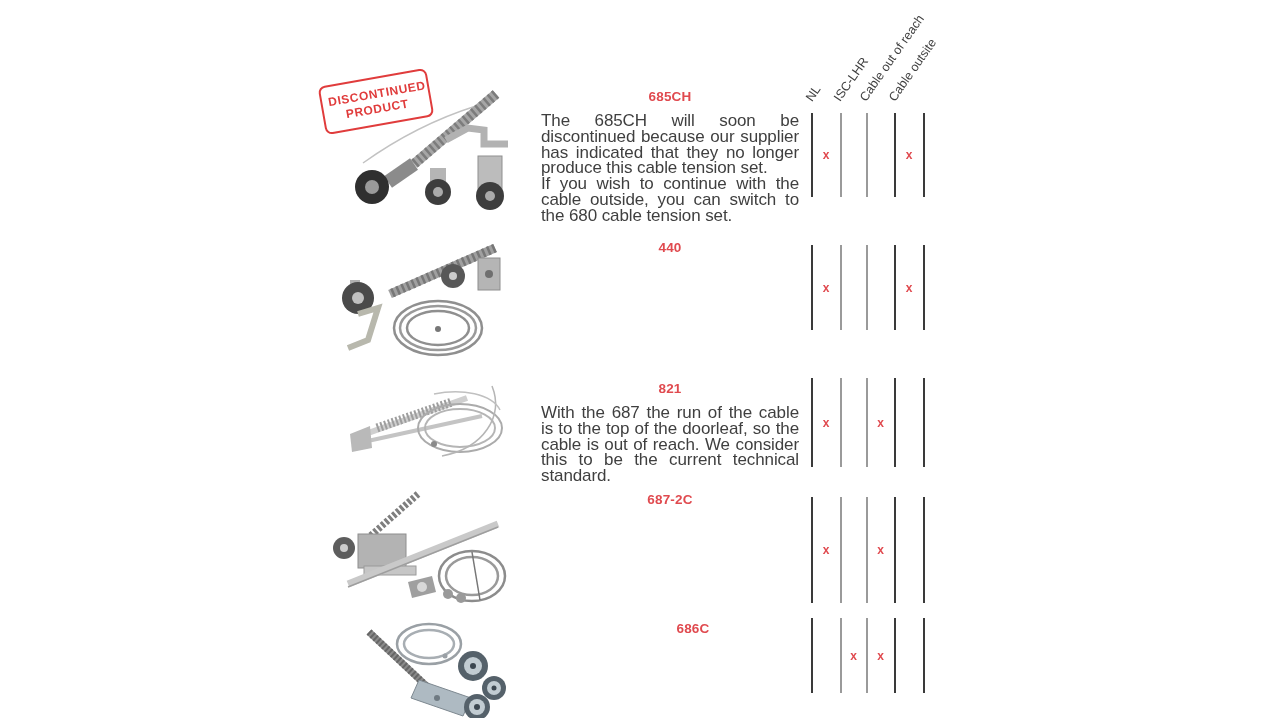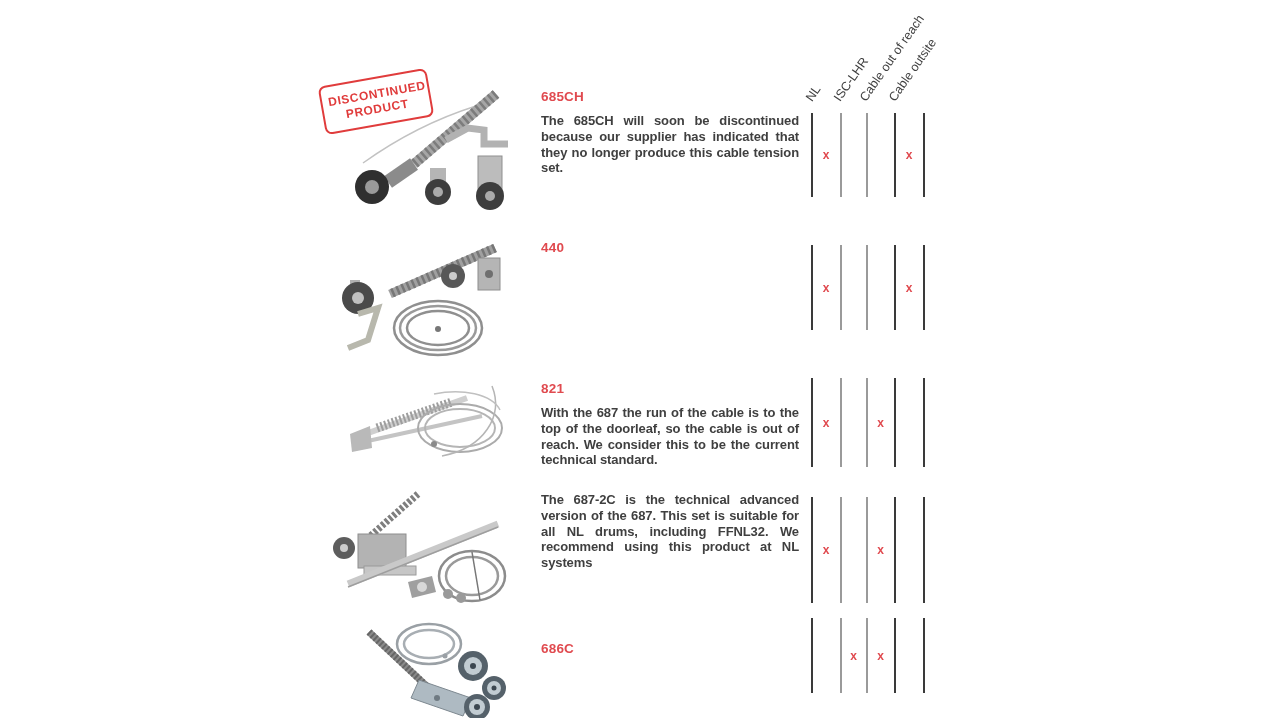--- a/index.html
+++ b/index.html
@@ -6,32 +6,31 @@
   html,body { background:#ffffff; }
   .page {
     position:relative; width:1280px; height:720px; background:#ffffff;
     font-family:"Liberation Sans", sans-serif; overflow:hidden;
   }
 
   
   .text-block { position:absolute; left:541px; width:258px; color:#3f3f3f; }
   .text-block h3 {
     font-size:13.5px; font-weight:700; color:#e04a4f;
-    letter-spacing:.2px; margin-bottom:9px;
+    letter-spacing:.2px; margin-bottom:9px;text-align:center;
   }
   .text-block p {
-    font-size:13px; line-height:15.8px; text-align:justify;
+    font-size:17px; line-height:15.8px; text-align:justify;
     letter-spacing:-0.1px;
-    font-weight:bold;
   }
   .t1 { top:89px; }
   .t2 { top:240px; }
   .t3 { top:381px; }
   .t4 { top:492px; }
-  .t5 { top:641px; }
+  .t5 { top:621px;margin-left:23px; }
 
   
   .mrow { position:absolute; left:811px; width:114px; }
   .m1 { top:113px; height:84px; }
   .m2 { top:245px; height:85px; }
   .m3 { top:378px; height:89px; }
   .m4 { top:497px; height:106px; }
   .m5 { top:618px; height:75px; }
   .vline { position:absolute; top:0; bottom:0; width:1.5px; }
   .vl-dark { background:#3a3a3a; }
@@ -102,20 +101,21 @@
           <circle cx="172" cy="128" r="5" fill="#aaaaaa"></circle>
       </svg>
     </div>
     <div class="stamp">
       <div>DISCONTINUED</div>
       <div>PRODUCT</div>
     </div>
     <div class="text-block t1">
       <h3>685CH</h3>
       <p>The 685CH will soon be discontinued because our supplier has indicated that they no longer produce this cable tension set.</p>
+      <p>If you wish to continue with the cable outside, you can switch to the 680 cable tension set.</p>
     </div>
     <div class="mrow m1">
       <div class="vline vl-dark vl0"></div>
       <div class="vline vl-light vl1"></div>
       <div class="vline vl-light vl2"></div>
       <div class="vline vl-dark vl3"></div>
       <div class="vline vl-dark vl4"></div>
       <div class="cell c0">x</div>
       <div class="cell c1"></div>
       <div class="cell c2"></div>
@@ -202,21 +202,21 @@
         <polygon points="88,96 112,90 116,106 92,112" fill="#9f9f9f"></polygon>
         <circle cx="102" cy="101" r="5" fill="#d8d8d8"></circle>
         <ellipse cx="152" cy="90" rx="33" ry="25" stroke="#8c8c8c" stroke-width="2.5" fill="none"></ellipse>
         <ellipse cx="152" cy="90" rx="26" ry="19" stroke="#9a9a9a" stroke-width="2.5" fill="none"></ellipse>
         <line x1="152" y1="66" x2="160" y2="114" stroke="#777777" stroke-width="1.5"></line>
         <circle cx="128" cy="108" r="5" fill="#9a9a9a"></circle>
           <circle cx="141" cy="112" r="5" fill="#9a9a9a"></circle>
       </svg>
     </div>
     <div class="text-block t4">
-      <p>The 687-2C is the technical advanced version of the 687. This set is suitable for all NL drums, including FFNL32. We recommend using this product at NL systems</p>
+      <h3>687-2C</h3>
     </div>
     <div class="mrow m4">
       <div class="vline vl-dark vl0"></div>
       <div class="vline vl-light vl1"></div>
       <div class="vline vl-light vl2"></div>
       <div class="vline vl-dark vl3"></div>
       <div class="vline vl-dark vl4"></div>
       <div class="cell c0">x</div>
       <div class="cell c1"></div>
       <div class="cell c2">x</div>

